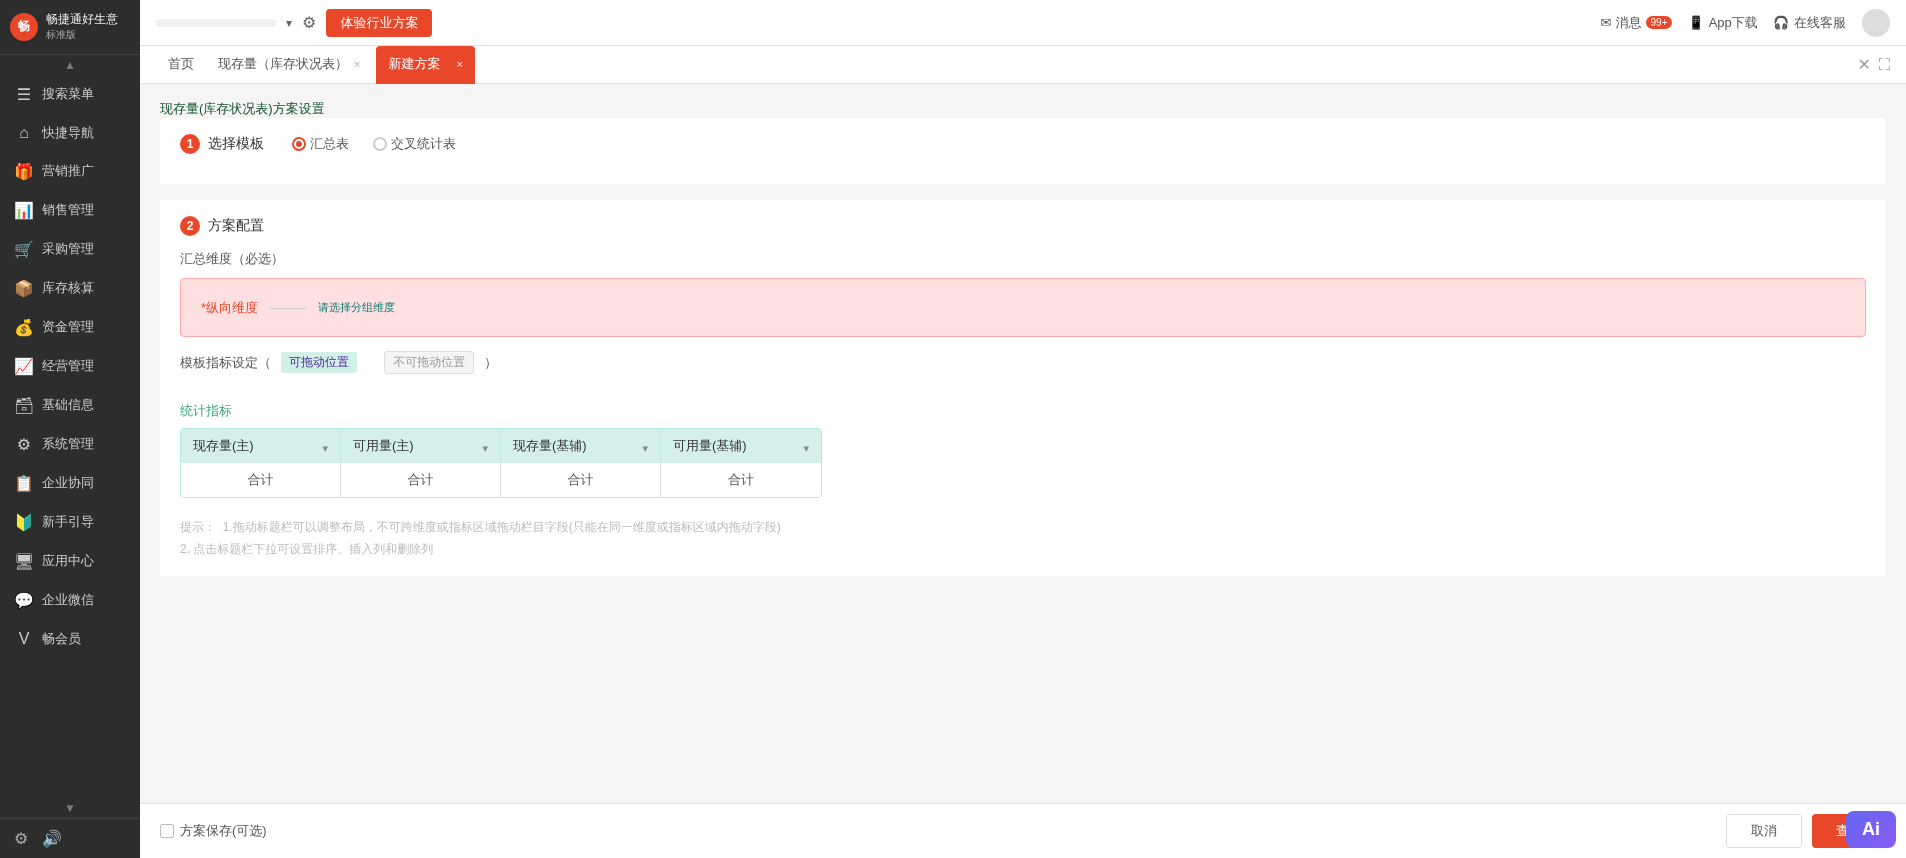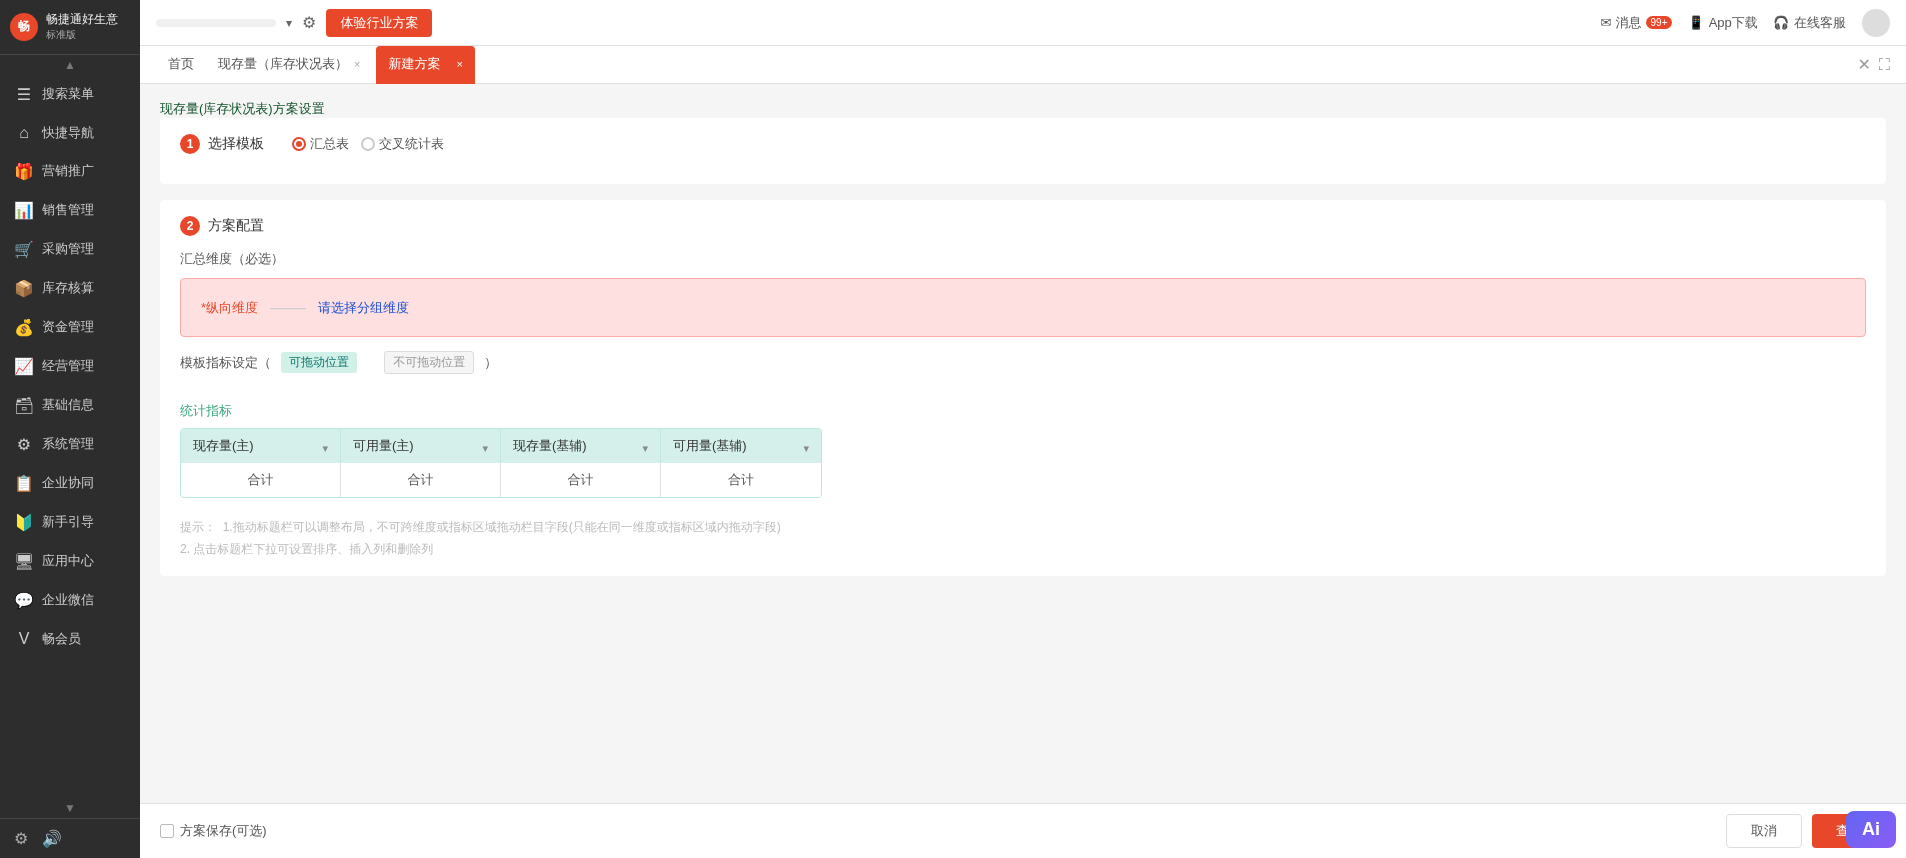--- a/index.html
+++ b/index.html
@@ -147,21 +147,21 @@
       width: 20px; height: 20px;
       background: #e8472a;
       color: white;
       border-radius: 50%;
       display: flex; align-items: center; justify-content: center;
       font-size: 12px; font-weight: bold; flex-shrink: 0;
     }
     .section-title { font-size: 14px; font-weight: 500; color: #333; }
 
     
-    .radio-group { display: flex; align-items: center; gap: 12px; }
+    .radio-group { display: flex; align-items: center; gap: 24px; }
     .radio-item { display: flex; align-items: center; gap: 4px; cursor: pointer; font-size: 13px; color: #555; }
     .radio-circle {
       width: 14px; height: 14px; border-radius: 50%; border: 2px solid #ccc;
       display: flex; align-items: center; justify-content: center;
     }
     .radio-circle.checked { border-color: #e8472a; }
     .radio-circle.checked::after {
       content: ''; width: 6px; height: 6px; border-radius: 50%; background: #e8472a;
     }
 
@@ -171,31 +171,31 @@
     .dimension-box {
       background: #ffe0e0;
       border: 1px solid #ffaaaa;
       border-radius: 4px;
       padding: 18px 20px;
       display: flex; align-items: center; gap: 12px;
       margin-bottom: 14px;
     }
     .dim-required { color: #e8472a; font-weight: 500; font-size: 13px; }
     .dim-divider { color: #ccc; font-size: 18px; }
-    .dim-placeholder { color: #1d4ed8; font-size: 13px; }
+    .dim-placeholder { color: #0f766e; font-size: 11px; }
 
     
     .indicator-setting {
       display: flex; align-items: center; gap: 10px;
       margin-bottom: 28px; font-size: 13px; color: #555;
     }
     .indicator-tag {
       padding: 2px 8px; border-radius: 3px; font-size: 12px;
     }
-    .indicator-tag.draggable { background: #d0f0e8; color: #0f766e; }
+    .indicator-tag.draggable { background: #d0f0e8; color: #4c1d95; }
     .indicator-tag.non-draggable { background: #f5f5f5; color: #999; border: 1px solid #ddd; }
 
     
     .stat-section-title { color: #39a87c; font-size: 13px; margin-bottom: 8px; }
 
     .stat-table { border: 1px solid #b8e8e0; border-radius: 4px; overflow: hidden; display: inline-block; }
     .stat-table-header { display: flex; background: #d5f0ea; }
     .stat-table-body { display: flex; background: #fff; }
     .stat-col {
       width: 160px; padding: 8px 12px;

